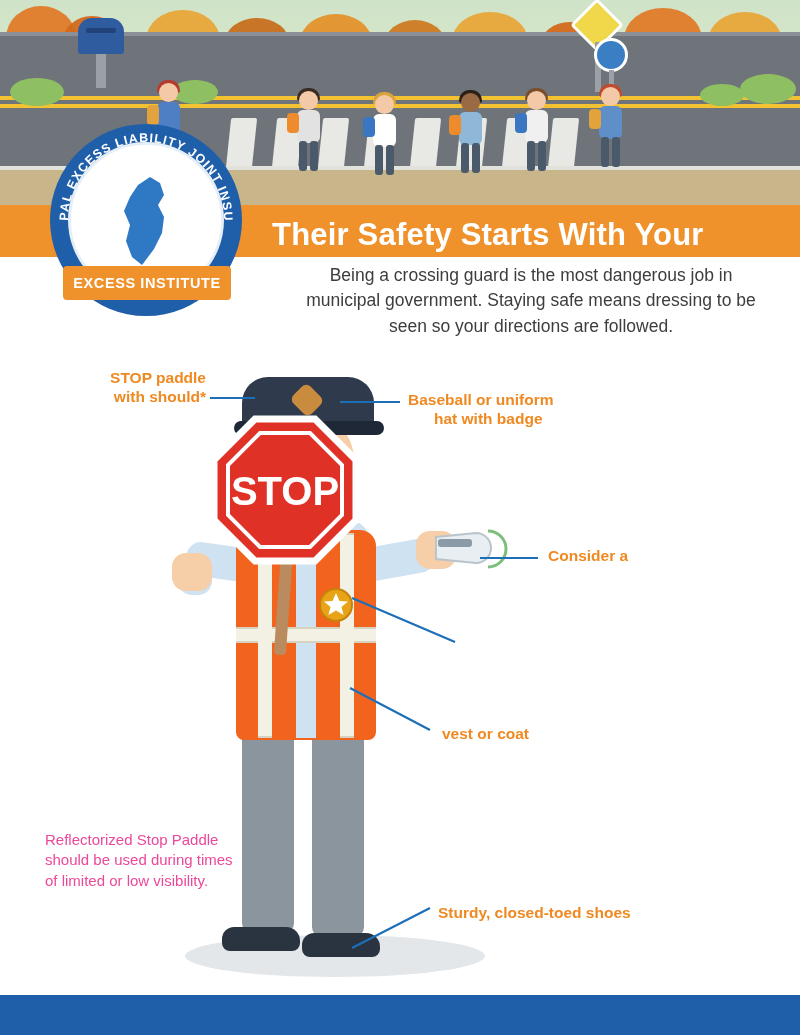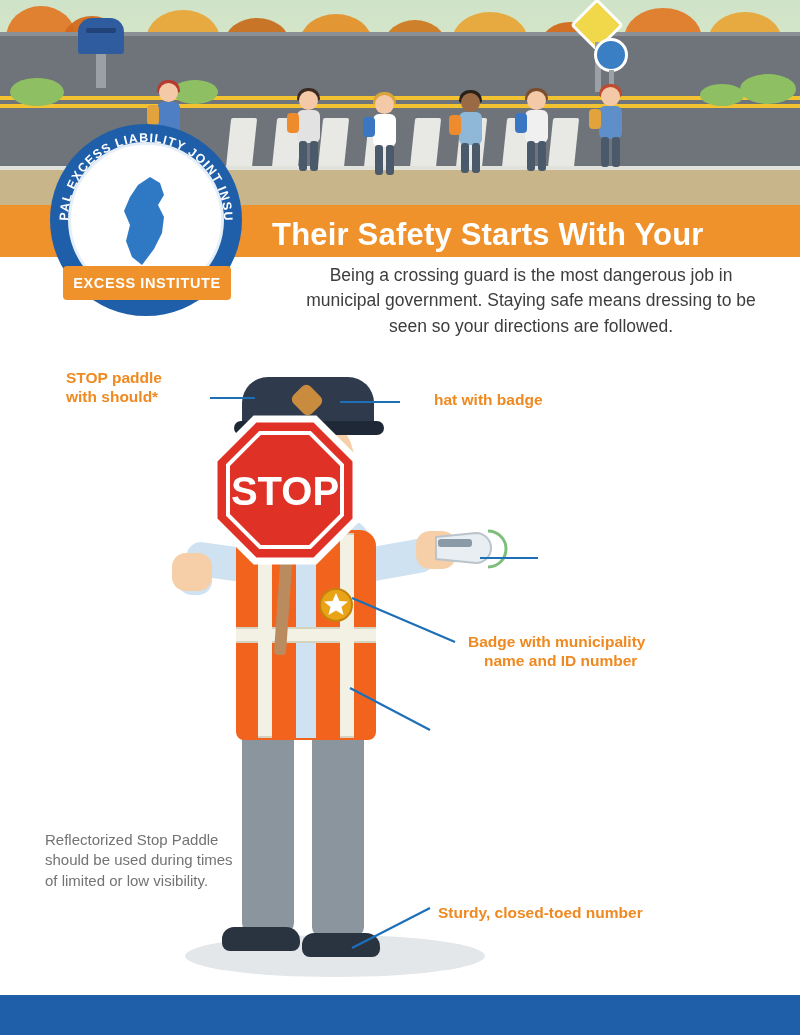--- a/index.html
+++ b/index.html
@@ -71,26 +71,26 @@
   .logo .ribbon:before { left:-14px; } .logo .ribbon:after { right:-14px; }
 
   
   .intro {
     position:absolute; left:296px; top:263px; width:470px;
     font-size:17.5px; line-height:1.45; color:#3d3d3d;text-align:center;
   }
 
   
   .label { position:absolute; color:#ef8a22; font-weight:bold; font-size:15.5px; line-height:1.25; }
-  .label.rt { text-align:left; }
+  .label.rt { text-align:right; }
 
   
   .bp { position:absolute; left:45px; top:830px; width:200px; }
   .bp .bp-title { font-weight:bold; font-size:16px; color:#3d3d3d; margin-bottom:6px;}
-  .bp .bp-body { font-size:15px; line-height:1.35; color:#737373; }
+  .bp .bp-body { font-size:15px; line-height:1.35; color:#ec4899; }
 
   
   .guard { position:absolute; left:130px; top:355px; width:420px; height:640px; }
   .shadow { position:absolute; left:55px; top:580px; width:300px; height:42px; background:#e3e7ea; border-radius:50%; }
   .g-leg { position:absolute; width:52px; background:#8b959d; border-radius:10px; }
   .g-shoe { position:absolute; width:78px; height:24px; background:#2a3340; border-radius:12px 14px 8px 8px; }
   .g-torso { position:absolute; left:110px; top:165px; width:130px; height:180px; background:#cfe2f2; border-radius:22px 22px 10px 10px; }
   .vest { position:absolute; left:106px; top:175px; width:140px; height:210px; background:#f2641e; border-radius:16px 16px 8px 8px; }
   .vest-open { position:absolute; left:166px; top:178px; width:20px; height:205px; background:#cfe2f2; }
   .vest-band { position:absolute; background:#f3f0e4; border-top:2px solid #d6d2c0; border-bottom:2px solid #d6d2c0; }
@@ -311,36 +311,35 @@
     <line x1="350" y1="348" x2="430" y2="390" stroke="#1d6fb8" stroke-width="2.2"></line>
     <line x1="352" y1="608" x2="430" y2="568" stroke="#1d6fb8" stroke-width="2.2"></line>
   </svg>
 
   <div class="label rt" style="left:66px;top:368px;width:140px;">
     <div>STOP paddle</div>
     <div>with should*</div>
   </div>
 
   <div class="label" style="left:408px;top:390px;width:230px;">
+    <div>Baseball or uniform</div>
     <div style="padding-left:26px;">hat with badge</div>
   </div>
 
   <div class="label" style="left:548px;top:546px;width:180px;">
-  </div>
-
-  <div class="label" style="left:468px;top:632px;width:260px;">
-    <div>Badge with municipality</div>
-    <div style="padding-left:16px;">name and ID number</div>
-  </div>
+    <div>Consider a</div>
+  </div>
+
 
   <div class="label" style="left:442px;top:724px;width:200px;">
+    <div>vest or coat</div>
   </div>
 
   <div class="label" style="left:438px;top:903px;width:300px;">
-    <div>Sturdy, closed-toed number</div>
+    <div>Sturdy, closed-toed shoes</div>
   </div>
 
   <div class="bp">
     <div class="bp-body">Reflectorized Stop Paddle should be used during times of limited or low visibility.</div>
   </div>
 
   <div class="bottombar"></div>
 </div>
 
 </body></html>

